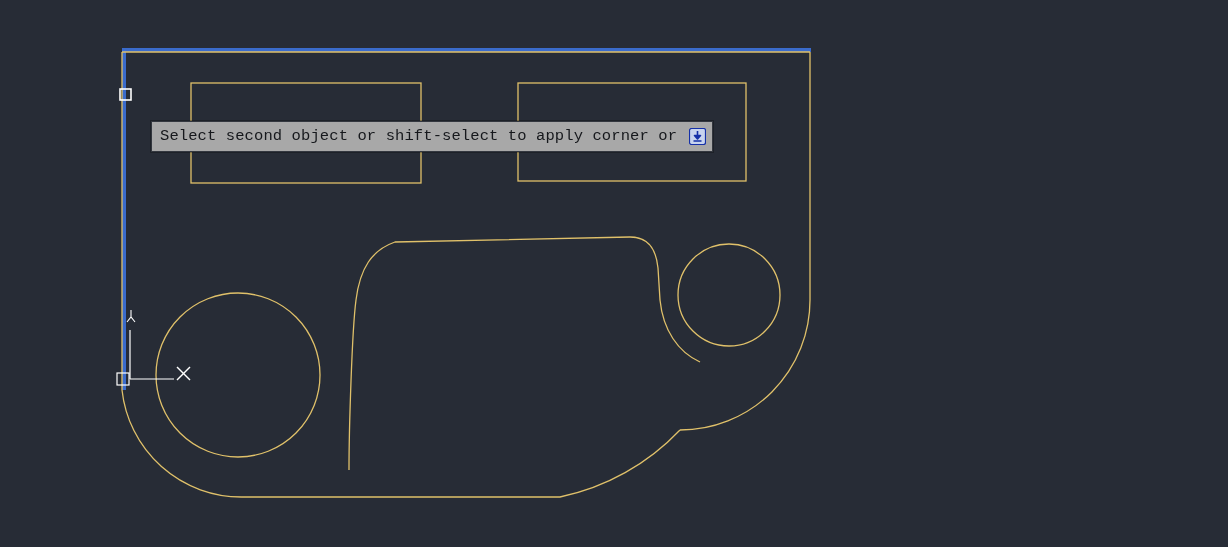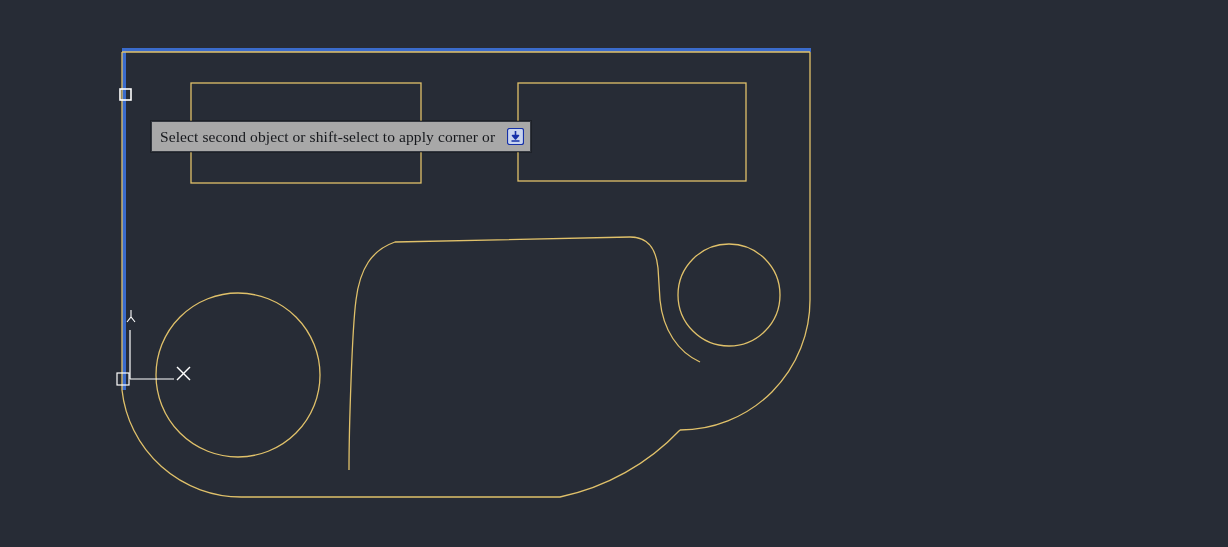--- a/index.html
+++ b/index.html
@@ -35,21 +35,21 @@
     box-sizing: border-box;
     background: #a8a8a8;
     border: 1px solid #33373f;
     display: flex;
     align-items: center;
     padding: 0 6px 0 8px;
     box-shadow: 0 0 0 1px rgba(0,0,0,0.25);
   }
   #dyn-input-text {
     color: #16181c;
-    font-family: Liberation Serif, serif;
+    font-family: Liberation Mono, monospace;
     font-size: 15.5px;
     line-height: 1;
     white-space: nowrap;
     letter-spacing: 0.1px;
   }
   #dyn-expand {
     margin-left: 12px;
     width: 17px;
     height: 17px;
     flex: 0 0 auto;

